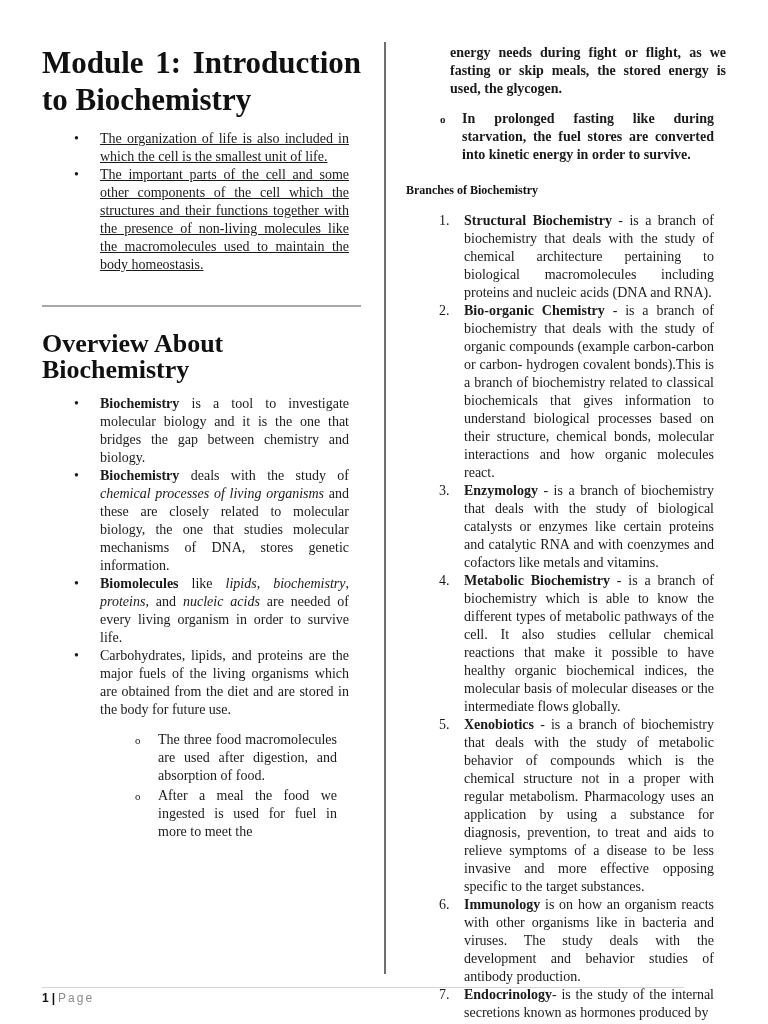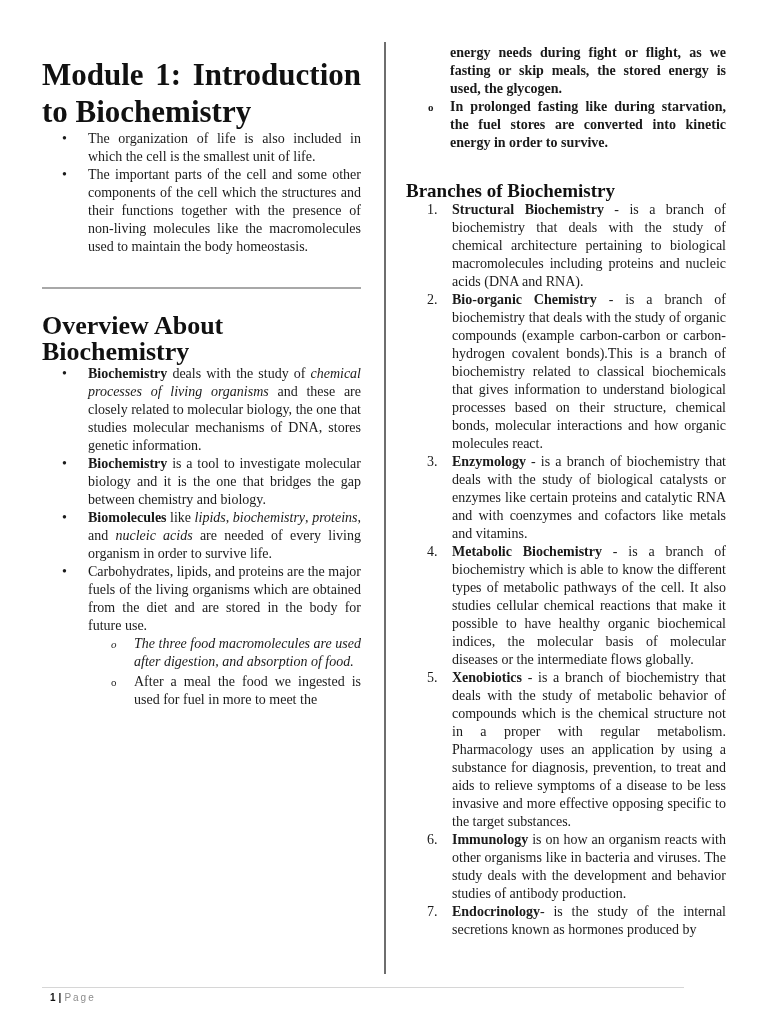--- a/index.html
+++ b/index.html
@@ -2,39 +2,39 @@
 <html><head>
   <meta charset="utf-8">
   <style>
     html, body { margin: 0; padding: 0; background: #ffffff; }
     body {
       width: 768px; height: 1024px; position: relative; overflow: hidden;
       font-family: "Liberation Serif", "DejaVu Serif", serif;
       color: #1a1a1a;
     }
     .col-left {
-      position: absolute; left: 42px; top: 12px; width: 319px;
+      position: absolute; left: 42px; top: 0; width: 319px;
     }
     .col-right {
       position: absolute; left: 406px; top: 0; width: 320px;
     }
     .col-divider {
       position: absolute; left: 384px; top: 42px; width: 2px; height: 932px;
       background: #6e6e6e;
     }
     .title {
       margin: 44px 0 0 0;
       font-size: 31px; font-weight: bold; line-height: 37px;
       text-align: justify; text-align-last: left;
       color: #111;
     }
     .title .line1 { display: block; text-align: justify; text-align-last: justify; }
     .title .line2 { display: block; }
     ul.bul, ul.sub, ol.num {
-      margin: 0; padding: 0; list-style: none;
+      margin: 12px; padding: 0; list-style: none;
     }
     .txt {
       font-size: 14px; line-height: 18px; text-align: justify;
     }
     ul.bul > li {
       position: relative; padding-left: 46px;
     }
     ul.bul > li::before {
       content: "•"; position: absolute; left: 20px; top: 0; font-size: 14px;
     }
@@ -43,42 +43,42 @@
     }
     ul.sub > li::before {
       content: "o"; position: absolute; left: 23px; top: 0; font-size: 11px;
     }
     ol.num > li {
       position: relative; padding-left: 46px;
     }
     ol.num .n {
       position: absolute; left: 21px; top: 0;
     }
-    .list1 { margin-top: 26px; }
+    .list1 { margin-top: 26px; text-decoration: underline; }
     .hr-rule {
       margin-top: 31px; height: 2px; background: #a8a8a8; width: 319px;
     }
     .h2 {
       margin: 24px 0 0 0; font-size: 26px; font-weight: bold; line-height: 26px; color: #111;
     }
     .list2 { margin-top: 14px; }
     .right-top { margin-top: 44px; }
     .right-top ul.sub > li { padding-left: 90px; }
     .right-top ul.sub > li::before { left: 68px; }
     .right-top .cont { padding-left: 90px; }
     .h3 {
-      margin: 29px 0 0 0; font-size: 19px; font-weight: bold; line-height: 20px; color: #111;
+      margin: 16px 0 0 0; font-size: 12px; font-weight: bold; line-height: 20px; color: #111;
     }
     .list3 { margin-top: 19px; }
     .footer-rule {
       position: absolute; left: 42px; top: 987px; width: 642px; height: 1px; background: #d6d6d6;
     }
     .footer {
-      position: absolute; left: 50px; top: 990px;
-      font-family: "Liberation Sans", "DejaVu Sans", sans-serif; font-size: 10px; line-height: 16px;
+      position: absolute; left: 42px; top: 990px;
+      font-family: "Liberation Sans", "DejaVu Sans", sans-serif; font-size: 12px; line-height: 16px;
     }
     .footer .pg { font-weight: bold; color: #111; }
     .footer .bar { font-weight: bold; color: #111; margin: 0 3px; }
     .footer .word { color: #8c8c8c; letter-spacing: 2px; }
     b { font-weight: bold; }
     i { font-style: italic; }
   </style>
 </head>
 <body>
 
@@ -93,27 +93,27 @@
   <ul class="bul txt list1">
     <li><span>The organization of life is also included in which the cell is the smallest unit of life.</span></li>
     <li><span>The important parts of the cell and some other components of the cell which the structures and their functions together with the presence of non-living molecules like the macromolecules used to maintain the body homeostasis.</span></li>
   </ul>
 
   <div class="hr-rule"></div>
 
   <h2 class="h2">Overview About Biochemistry</h2>
 
   <ul class="bul txt list2">
+    <li><b>Biochemistry</b><span> is a tool to investigate molecular biology and it is the one that bridges the gap between chemistry and biology.</span></li>
     <li><b>Biochemistry</b><span> deals with the study of </span><i>chemical processes of living organisms</i><span> and these are closely related to molecular biology, the one that studies molecular mechanisms of DNA, stores genetic information.</span></li>
-    <li><b>Biochemistry</b><span> is a tool to investigate molecular biology and it is the one that bridges the gap between chemistry and biology.</span></li>
     <li><b>Biomolecules</b><span> like </span><i>lipids</i><span>, </span><i>biochemistry</i><span>, </span><i>proteins</i><span>, and </span><i>nucleic acids</i><span> are needed of every living organism in order to survive life.</span>
     </li>
     <li><span>Carbohydrates, lipids, and proteins are the major fuels of the living organisms which are obtained from the diet and are stored in the body for future use.</span>
       <ul class="sub">
-        <li style="margin-bottom:2px;font-style:italic;"><span>The three food macromolecules are used after digestion, and absorption of food.</span></li>
+        <li style="margin-bottom:2px;"><span>The three food macromolecules are used after digestion, and absorption of food.</span></li>
         <li><span>After a meal the food we ingested is used for fuel in more to meet the</span></li>
       </ul>
     </li>
   </ul>
 </div>
 
 <div class="col-right">
   <div class="right-top txt" style="margin-left:-46px; width:366px;font-weight:bold;">
     <div class="cont">energy needs during fight or flight, as we fasting or skip meals, the stored energy is used, the glycogen.</div>
     <ul class="sub">

